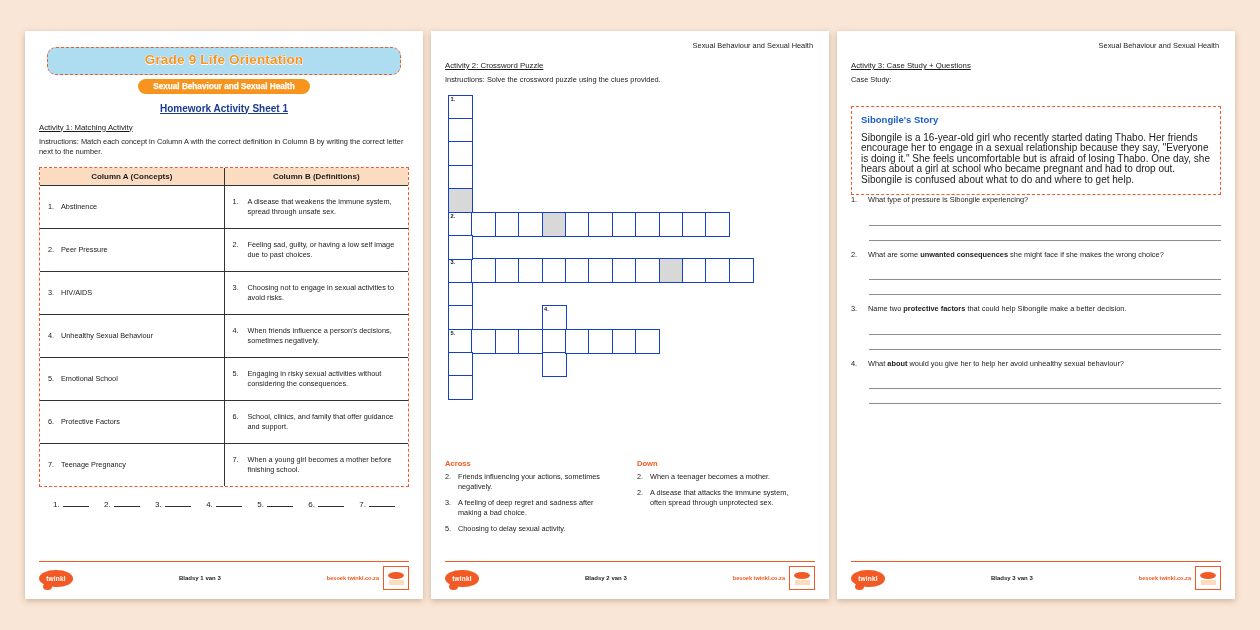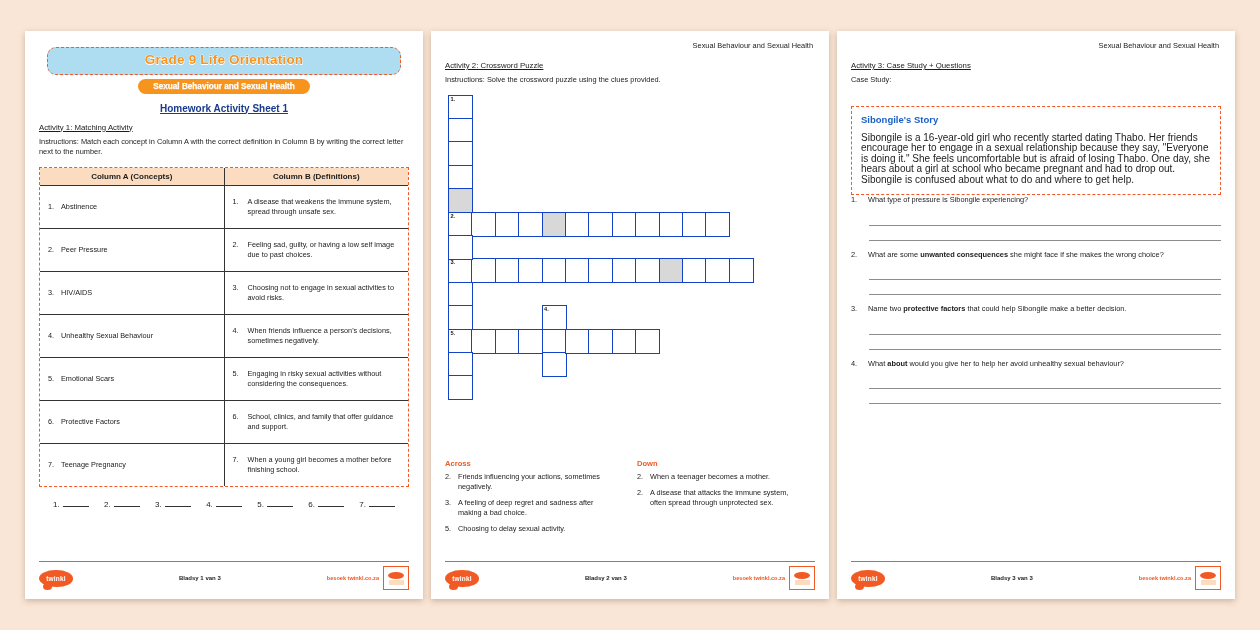--- a/index.html
+++ b/index.html
@@ -244,21 +244,21 @@
             <tr>
               <td><span class="num">4.</span><span class="ct">Unhealthy Sexual Behaviour</span></td>
               <td>
                 <span class="defwrap">
                   <span class="defnum">4.</span>
                   <span class="dt">When friends influence a person's decisions, sometimes negatively.</span>
                 </span>
               </td>
             </tr>
             <tr>
-              <td><span class="num">5.</span><span class="ct">Emotional Scars</span></td>
+              <td><span class="num">5.</span><span class="ct">Emotional School</span></td>
               <td>
                 <span class="defwrap">
                   <span class="defnum">5.</span>
                   <span class="dt">Engaging in risky sexual activities without considering the consequences.</span>
                 </span>
               </td>
             </tr>
             <tr>
               <td><span class="num">6.</span><span class="ct">Protective Factors</span></td>
               <td>

